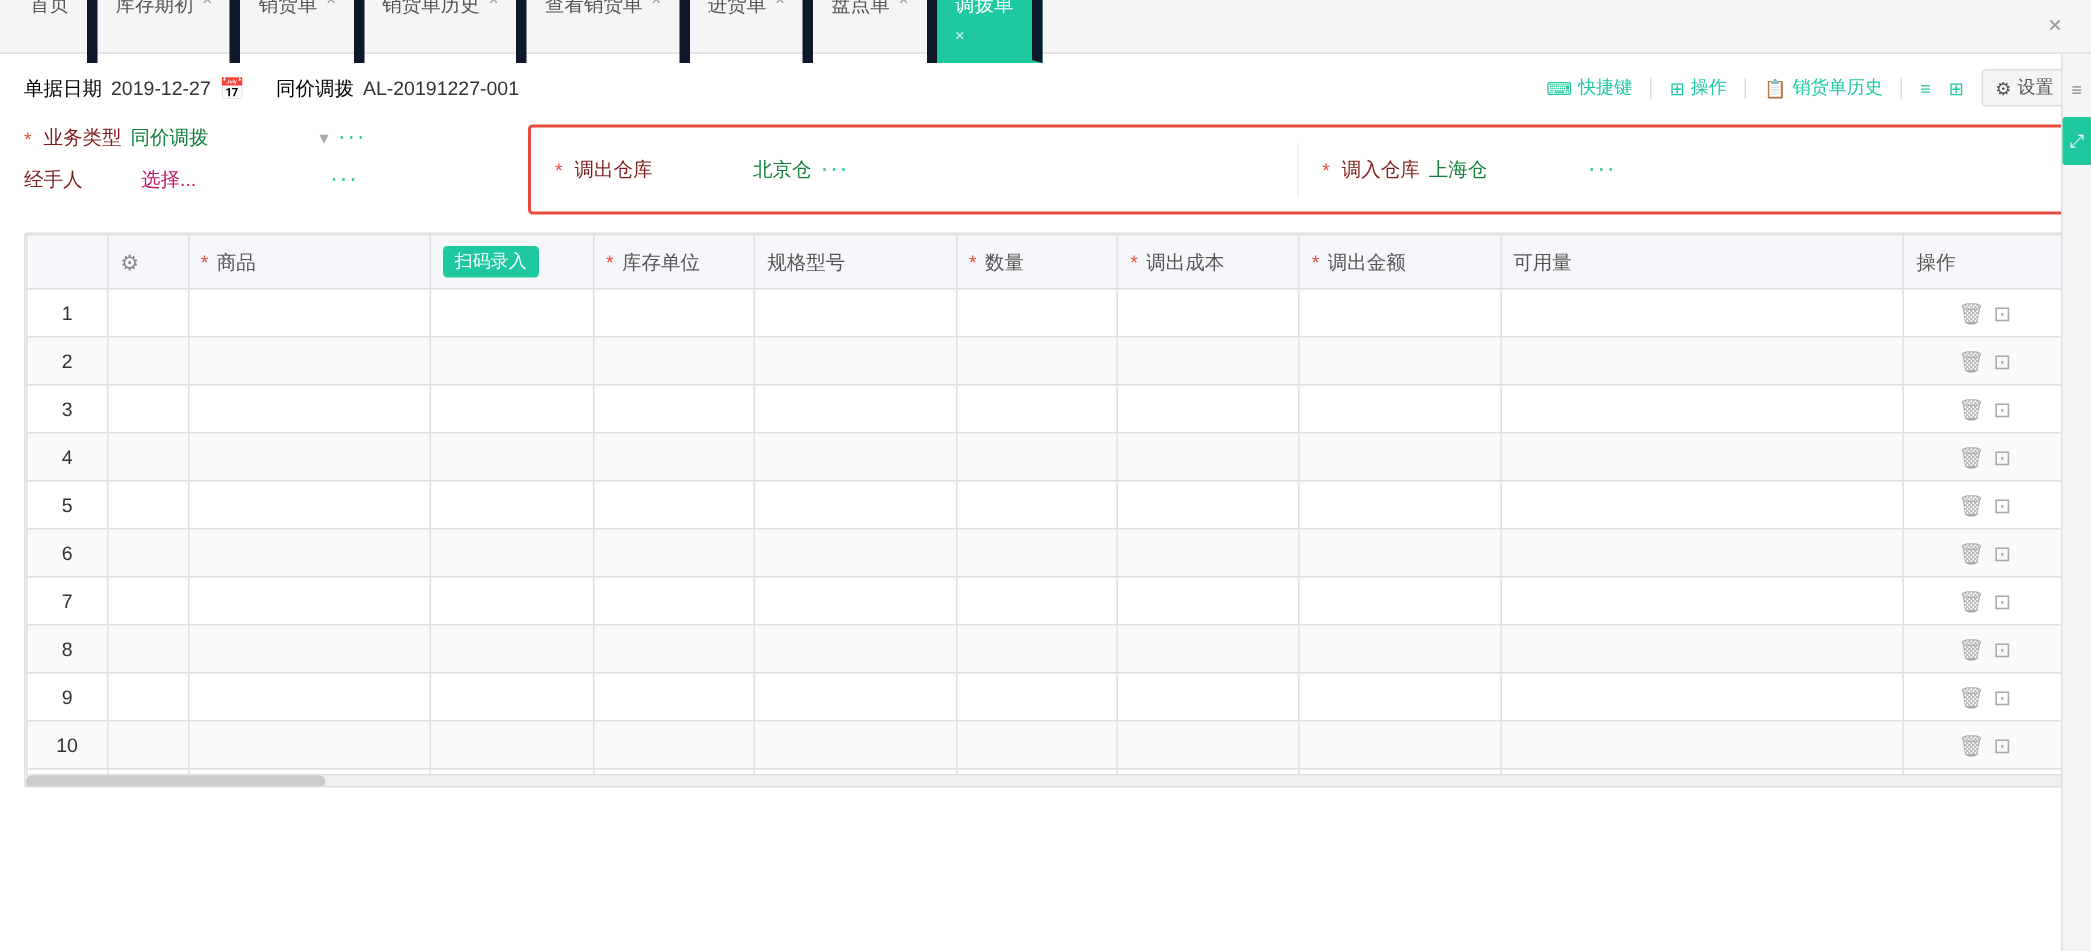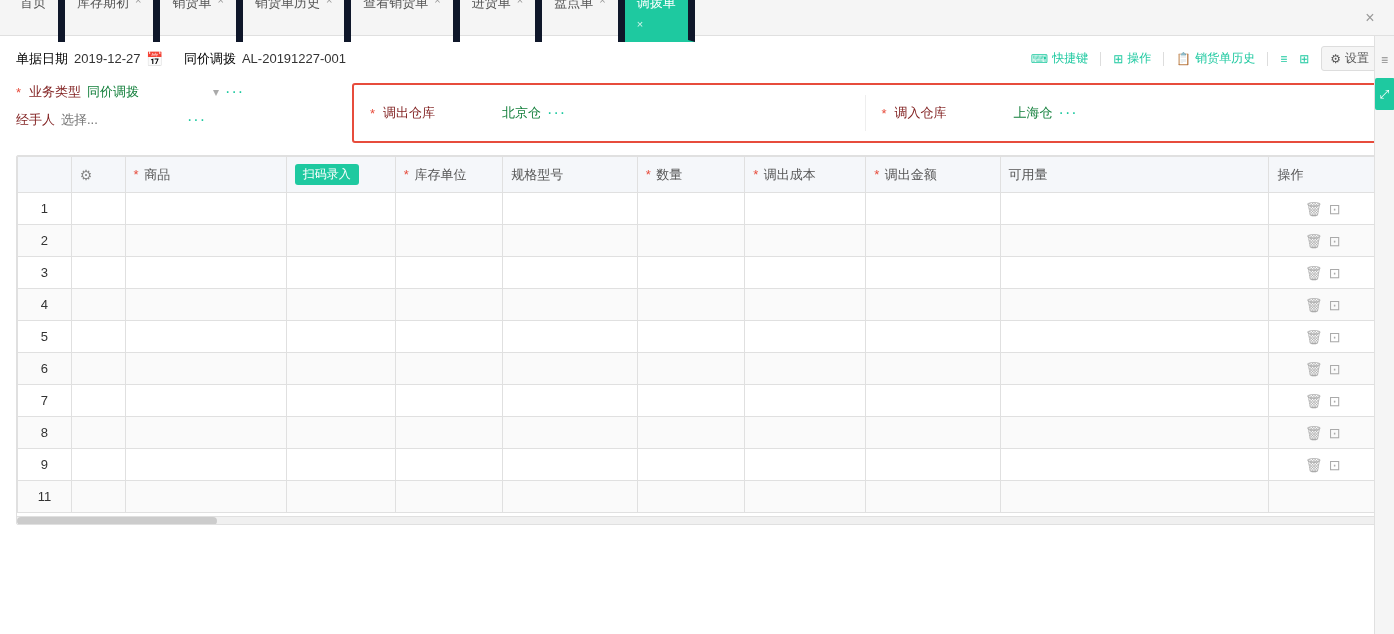--- a/index.html
+++ b/index.html
@@ -159,21 +159,21 @@
       align-items: center;
       gap: 6px;
       flex: 1;
     }
     .warehouse-divider {
       width: 1px;
       height: 36px;
       background: #eee;
       margin: 0 16px;
     }
-    .person-placeholder { color: #737373; cursor: pointer; }
+    .person-placeholder { color: #be185d; cursor: pointer; margin-left: 33px; }
 
     
     .table-container {
       border: 1px solid #e0e0e0;
       border-radius: 2px;
       overflow: hidden;
     }
     .data-table {
       width: 100%;
       border-collapse: collapse;
@@ -391,21 +391,21 @@
       <div class="warehouse-field">
         <span class="required-star">*</span>
         <span class="field-label">调出仓库</span>
         <span class="field-value" style="min-width:100px;text-align:right;">北京仓</span>
         <button class="more-btn">···</button>
       </div>
       <div class="warehouse-divider"></div>
       <div class="warehouse-field">
         <span class="required-star">*</span>
         <span class="field-label">调入仓库</span>
-        <span class="field-value" style="min-width:100px;text-align:right;">上海仓</span>
+        <span class="field-value" style="min-width:100px;">上海仓</span>
         <button class="more-btn">···</button>
       </div>
     </div>
   </div>
 
   <div class="table-container">
     <div class="scroll-area">
       <table class="data-table">
         <thead>
           <tr>
@@ -553,20 +553,33 @@
               <td class="col-product"></td>
               <td class="col-scan"></td>
               <td class="col-unit"></td>
               <td class="col-spec"></td>
               <td class="col-qty"></td>
               <td class="col-cost"></td>
               <td class="col-amount"></td>
               <td class="col-avail"></td>
               <td class="col-ops"><button class="op-icon">🗑</button><button class="op-icon">⊡</button></td>
             </tr>
+          <tr>
+              <td class="col-seq">10</td>
+              <td class="col-gear"></td>
+              <td class="col-product"></td>
+              <td class="col-scan"></td>
+              <td class="col-unit"></td>
+              <td class="col-spec"></td>
+              <td class="col-qty"></td>
+              <td class="col-cost"></td>
+              <td class="col-amount"></td>
+              <td class="col-avail"></td>
+              <td class="col-ops"><button class="op-icon">🗑</button><button class="op-icon">⊡</button></td>
+            </tr>
 
           <tr>
               <td class="col-seq">11</td>
               <td class="col-gear"></td>
               <td class="col-product"></td>
               <td class="col-scan"></td>
               <td class="col-unit"></td>
               <td class="col-spec"></td>
               <td class="col-qty"></td>
               <td class="col-cost"></td>

